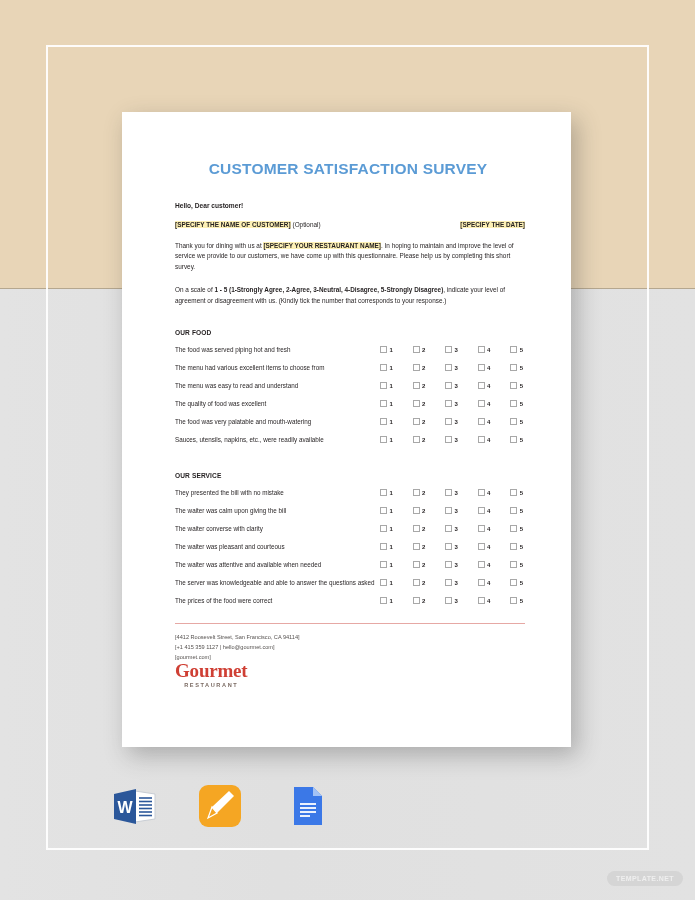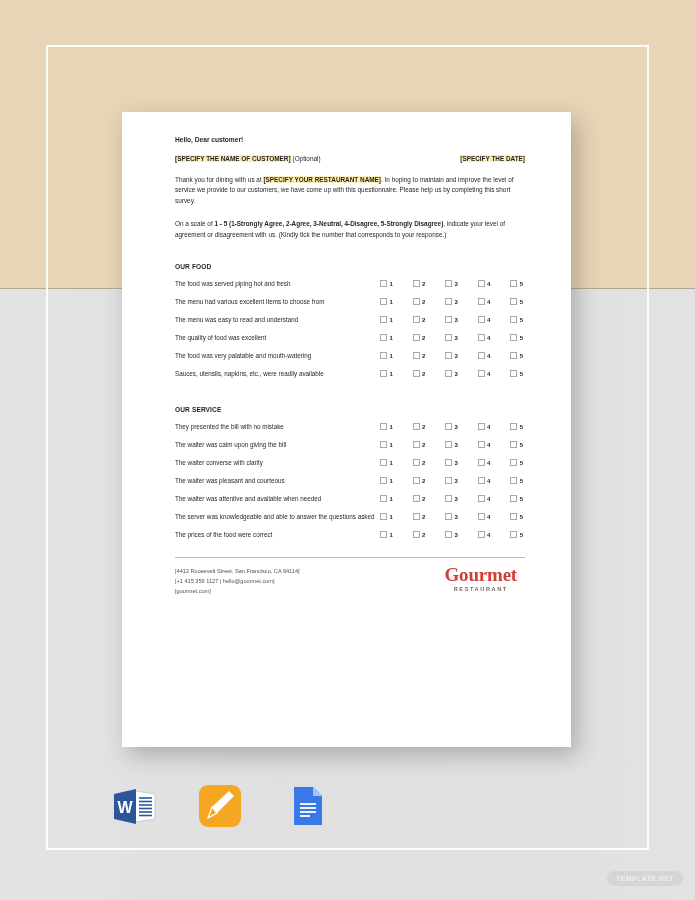--- a/index.html
+++ b/index.html
@@ -159,20 +159,21 @@
     background: #e6a8a4;
     margin-top: 13px;
     width: 100%;
   }
 
   .footer {
     display: flex;
     justify-content: space-between;
     align-items: flex-start;
     margin-top: 9px;
+    flex-direction: column;
   }
   .addr {
     font-size: 5.6px;
     color: #55514f;
     line-height: 1.75;
   }
   .logo {
     text-align: center;
     margin-right: 8px;
     margin-top: -2px;
@@ -221,20 +222,21 @@
 <body>
 
 <div class="bg-top"></div>
 <div class="bg-seam"></div>
 <div class="bg-bottom"></div>
 <div class="frame"></div>
 
 <div class="paper">
   <div class="doc">
 
+    <div class="doc-title">CUSTOMER SATISFACTION SURVEY</div>
 
     <div class="greeting">Hello, Dear customer!</div>
 
     <div class="row-specify">
       <div>
         <span class="hl">[SPECIFY THE NAME OF CUSTOMER]</span><span class="optional">(Optional)</span>
       </div>
       <div class="hl">[SPECIFY THE DATE]</div>
     </div>
 

